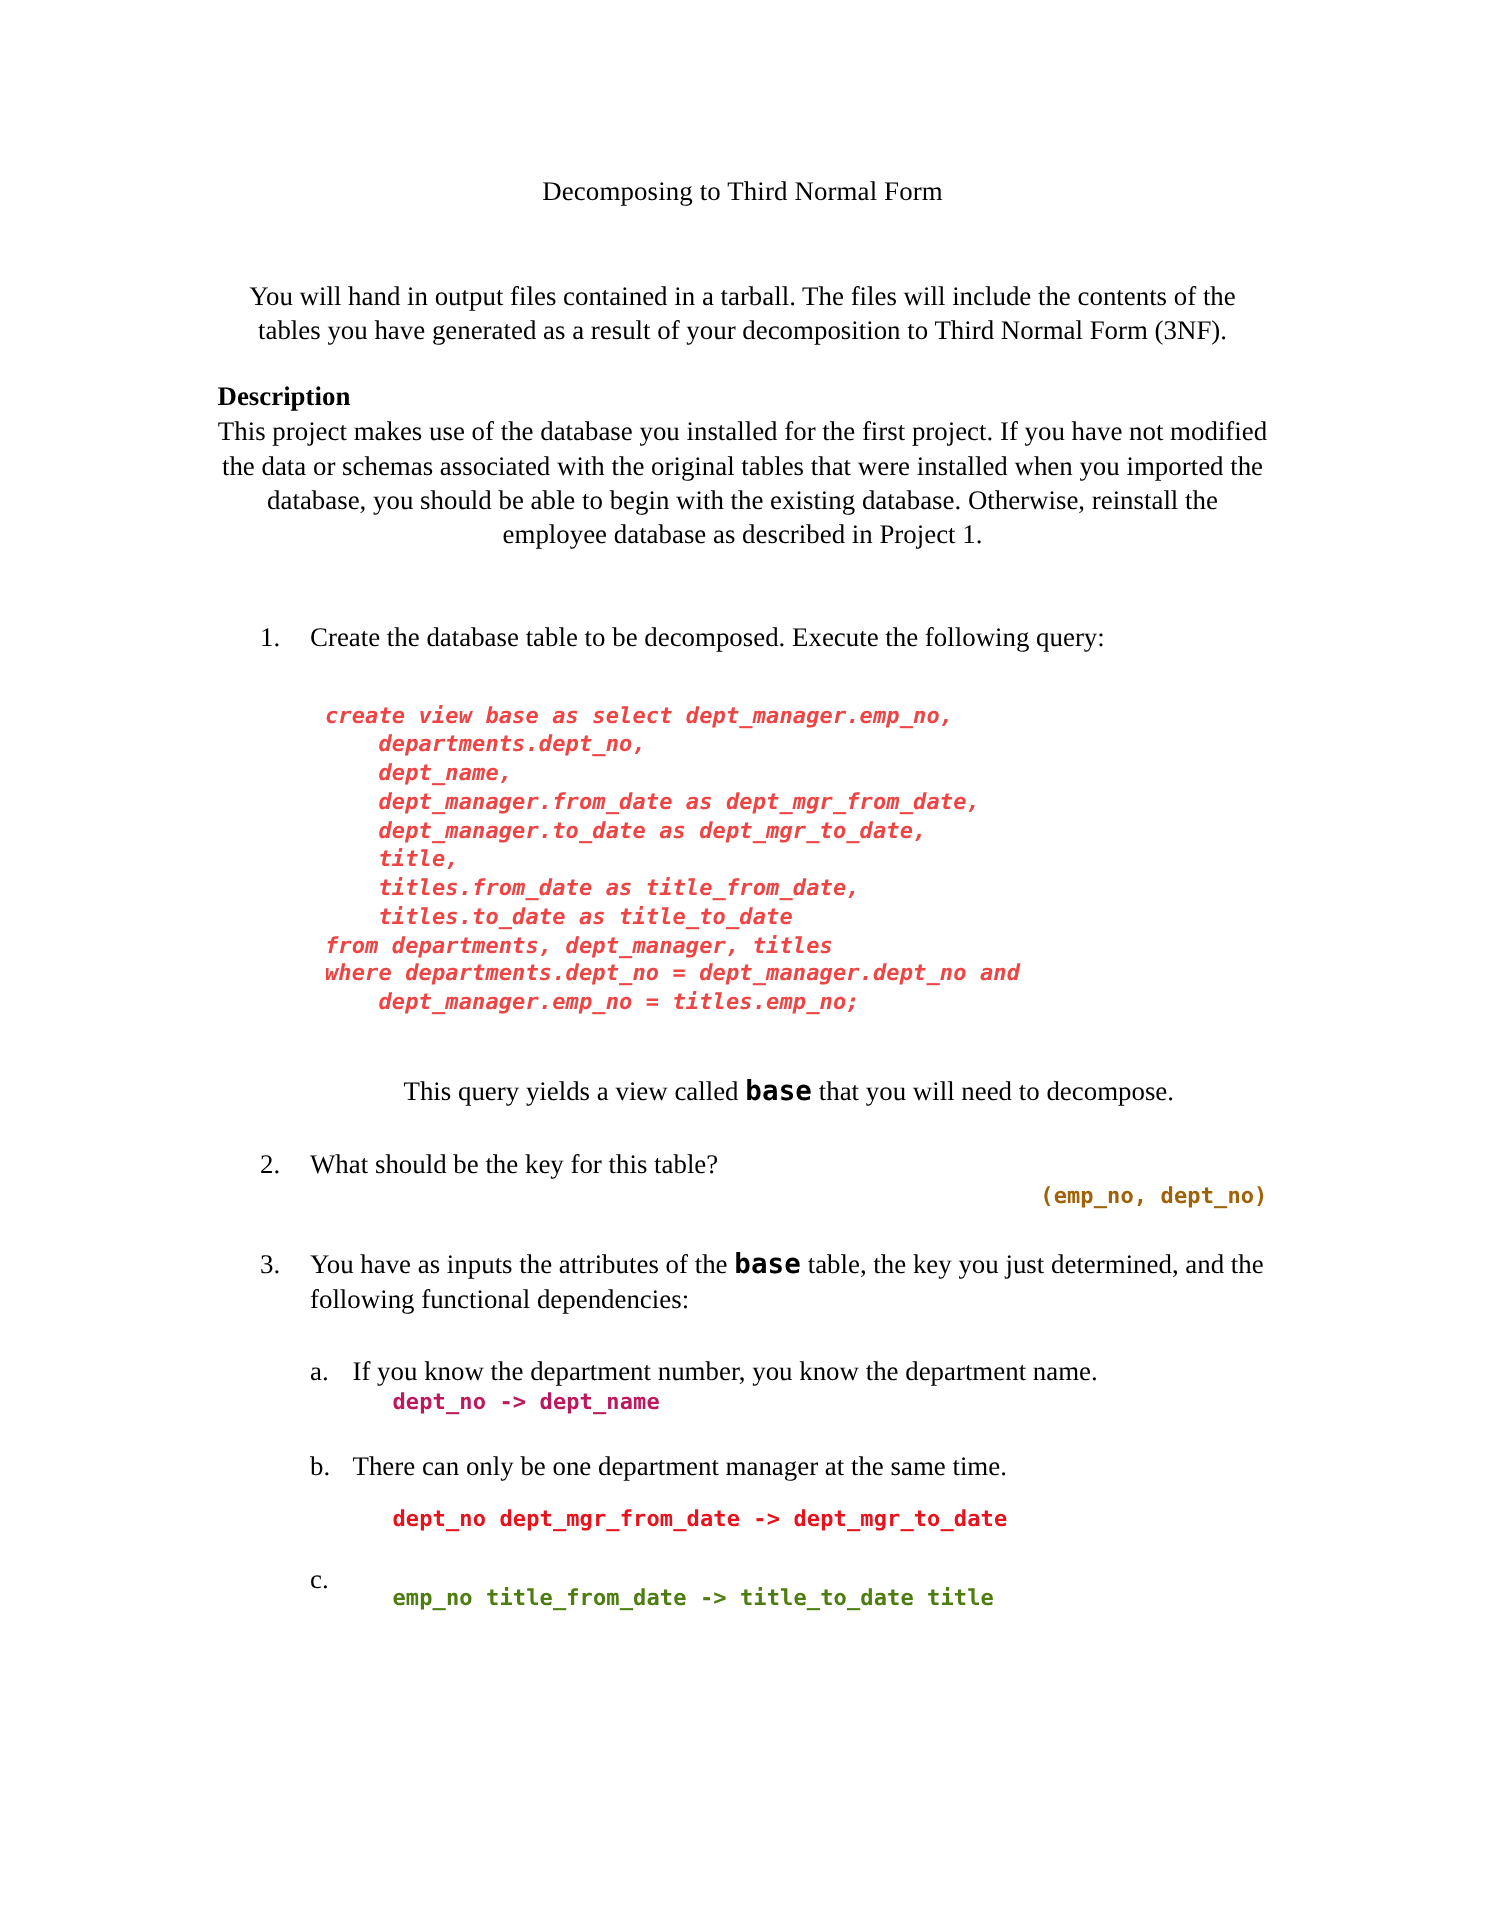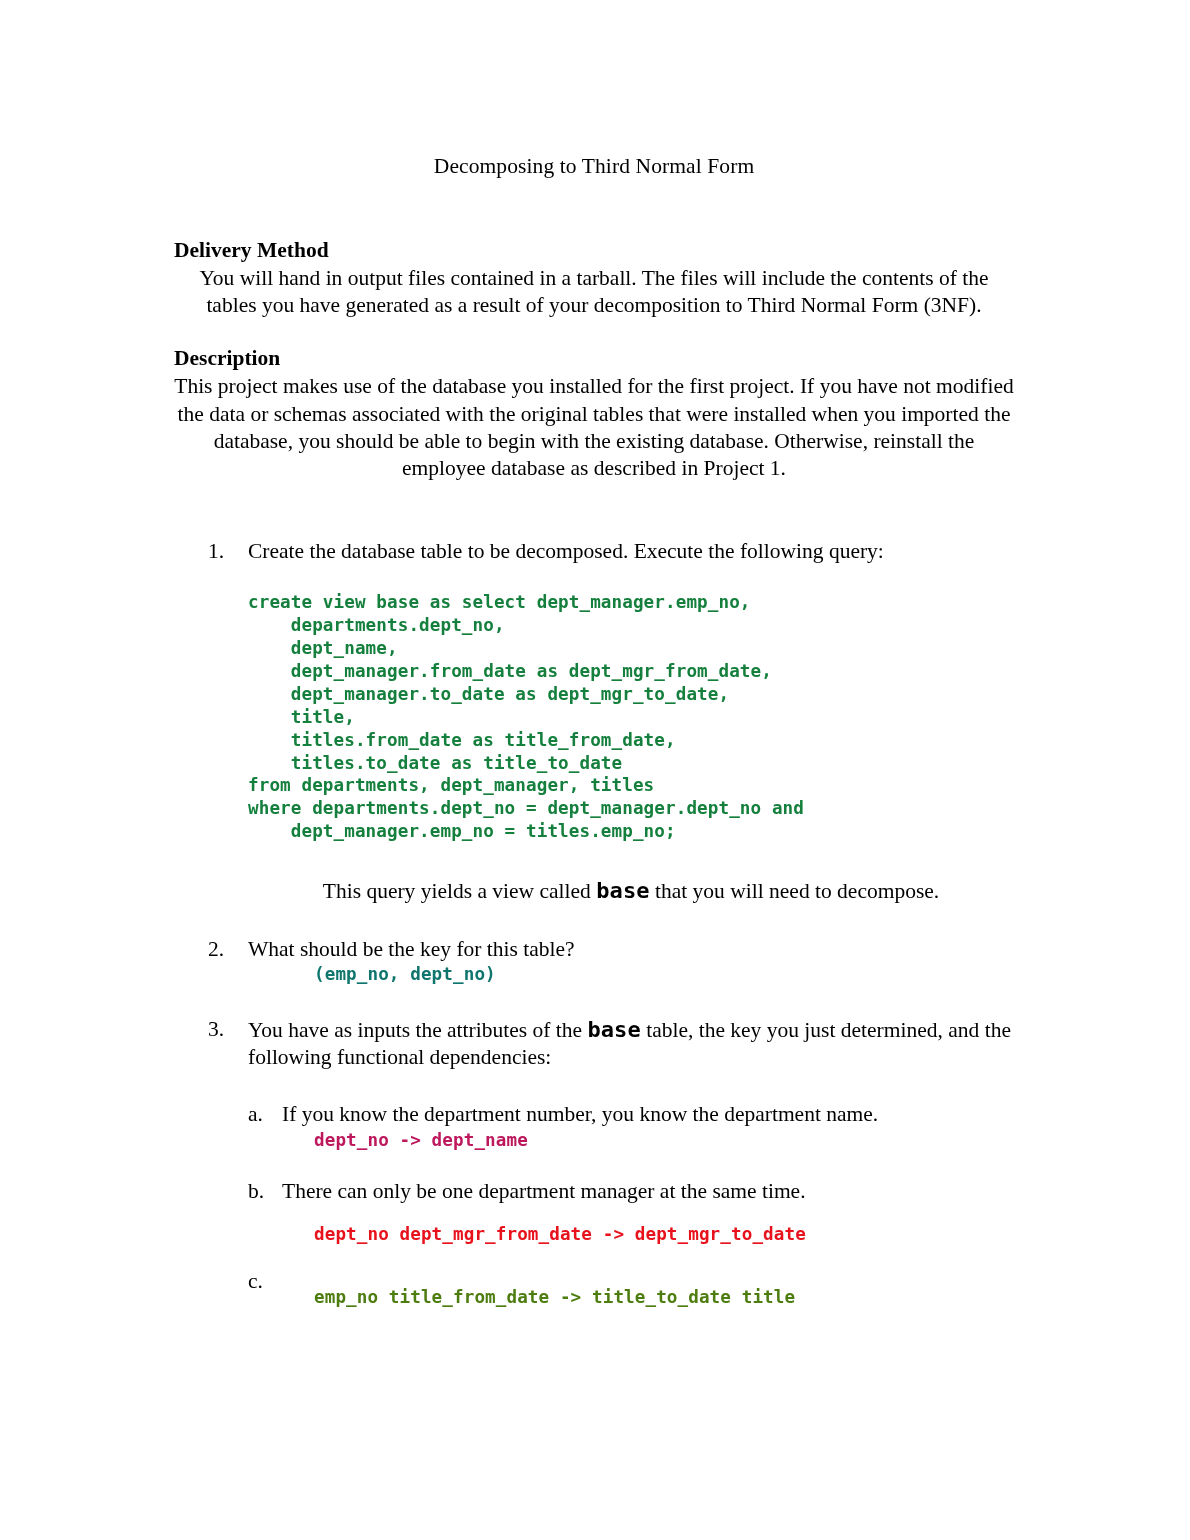--- a/index.html
+++ b/index.html
@@ -13,21 +13,21 @@
     height: 1540px;
     background: #ffffff;
     margin: 0 auto;
     overflow: hidden;
     font-family: "Liberation Serif", "DejaVu Serif", serif;
     color: #000000;
   }
   .content {
     position: absolute;
     left: 174px;
-    top: 13px;
+    top: 0;
     width: 840px;
   }
   .doc-title {
     text-align: center;
     font-size: 21.5px;
     line-height: 1.25;
     font-weight: normal;
     margin: 0;
     padding-top: 140px;
     letter-spacing: 0.1px;
@@ -92,24 +92,25 @@
     top: 0;
     width: 28px;
     font-size: 21.5px;
   }
 
   pre.sql, .code-line {
     font-family: "DejaVu Sans Mono", "Liberation Mono", monospace;
     font-weight: bold;
     font-size: 17.6px;
     line-height: 1.305;
-    margin: 0;
+    margin: 12px;
     white-space: pre;
-    color: #15803d;
-    letter-spacing: 0.1px;
+    color: #ef4444;
+    letter-spacing: 0.1px;
+    font-style: italic;
   }
   code.inline {
     font-family: "DejaVu Sans Mono", "Liberation Mono", monospace;
     font-weight: bold;
     font-size: 22px;
     letter-spacing: 0.1px;
   }
   .answer {
     font-family: "DejaVu Sans Mono", "Liberation Mono", monospace;
     font-weight: bold;
@@ -128,21 +129,20 @@
 <body>
 
 <div class="page">
   <div class="content">
 
     <h1 class="doc-title">Decomposing to Third Normal Form</h1>
 
     <div class="gap-delivery"></div>
 
     <div class="section">
-      <div class="section-heading">Delivery Method</div>
       <p class="body-text">You will hand in output files contained in a tarball.  The files will include the contents of the tables you have generated as a result of your decomposition to Third Normal Form (3NF).</p>
     </div>
 
     <div class="gap-after-delivery"></div>
 
     <div class="section">
       <div class="section-heading">Description</div>
       <p class="body-text">This project makes use of the database you installed for the first project.  If you have not modified the data or schemas associated with the original tables that were installed when you imported the database, you should be able to begin with the existing database.  Otherwise, reinstall the employee database as described in Project 1.</p>
     </div>
 
@@ -172,21 +172,21 @@
         <div class="spacer-34"></div>
 
         <div class="body-text"><span>This query yields a view called </span><code class="inline">base</code><span> that you will need to decompose.</span></div>
       </li>
 
       <div class="spacer-30"></div>
 
       <li>
         <span class="marker">2.</span>
         <span class="step-body">What should be the key for this table?</span>
-        <div class="answer" style="color:#0f766e; padding-left:66px;">(emp_no, dept_no)</div>
+        <div class="answer" style="color:#a16207; padding-left:66px;text-align:right;">(emp_no, dept_no)</div>
       </li>
 
       <div class="spacer-30"></div>
 
       <li>
         <span class="marker">3.</span>
         <span class="step-body"><span>You have as inputs the attributes of the </span><code class="inline">base</code><span> table, the key you just determined, and the following functional dependencies:</span></span>
 
         <div class="spacer-30"></div>
 

